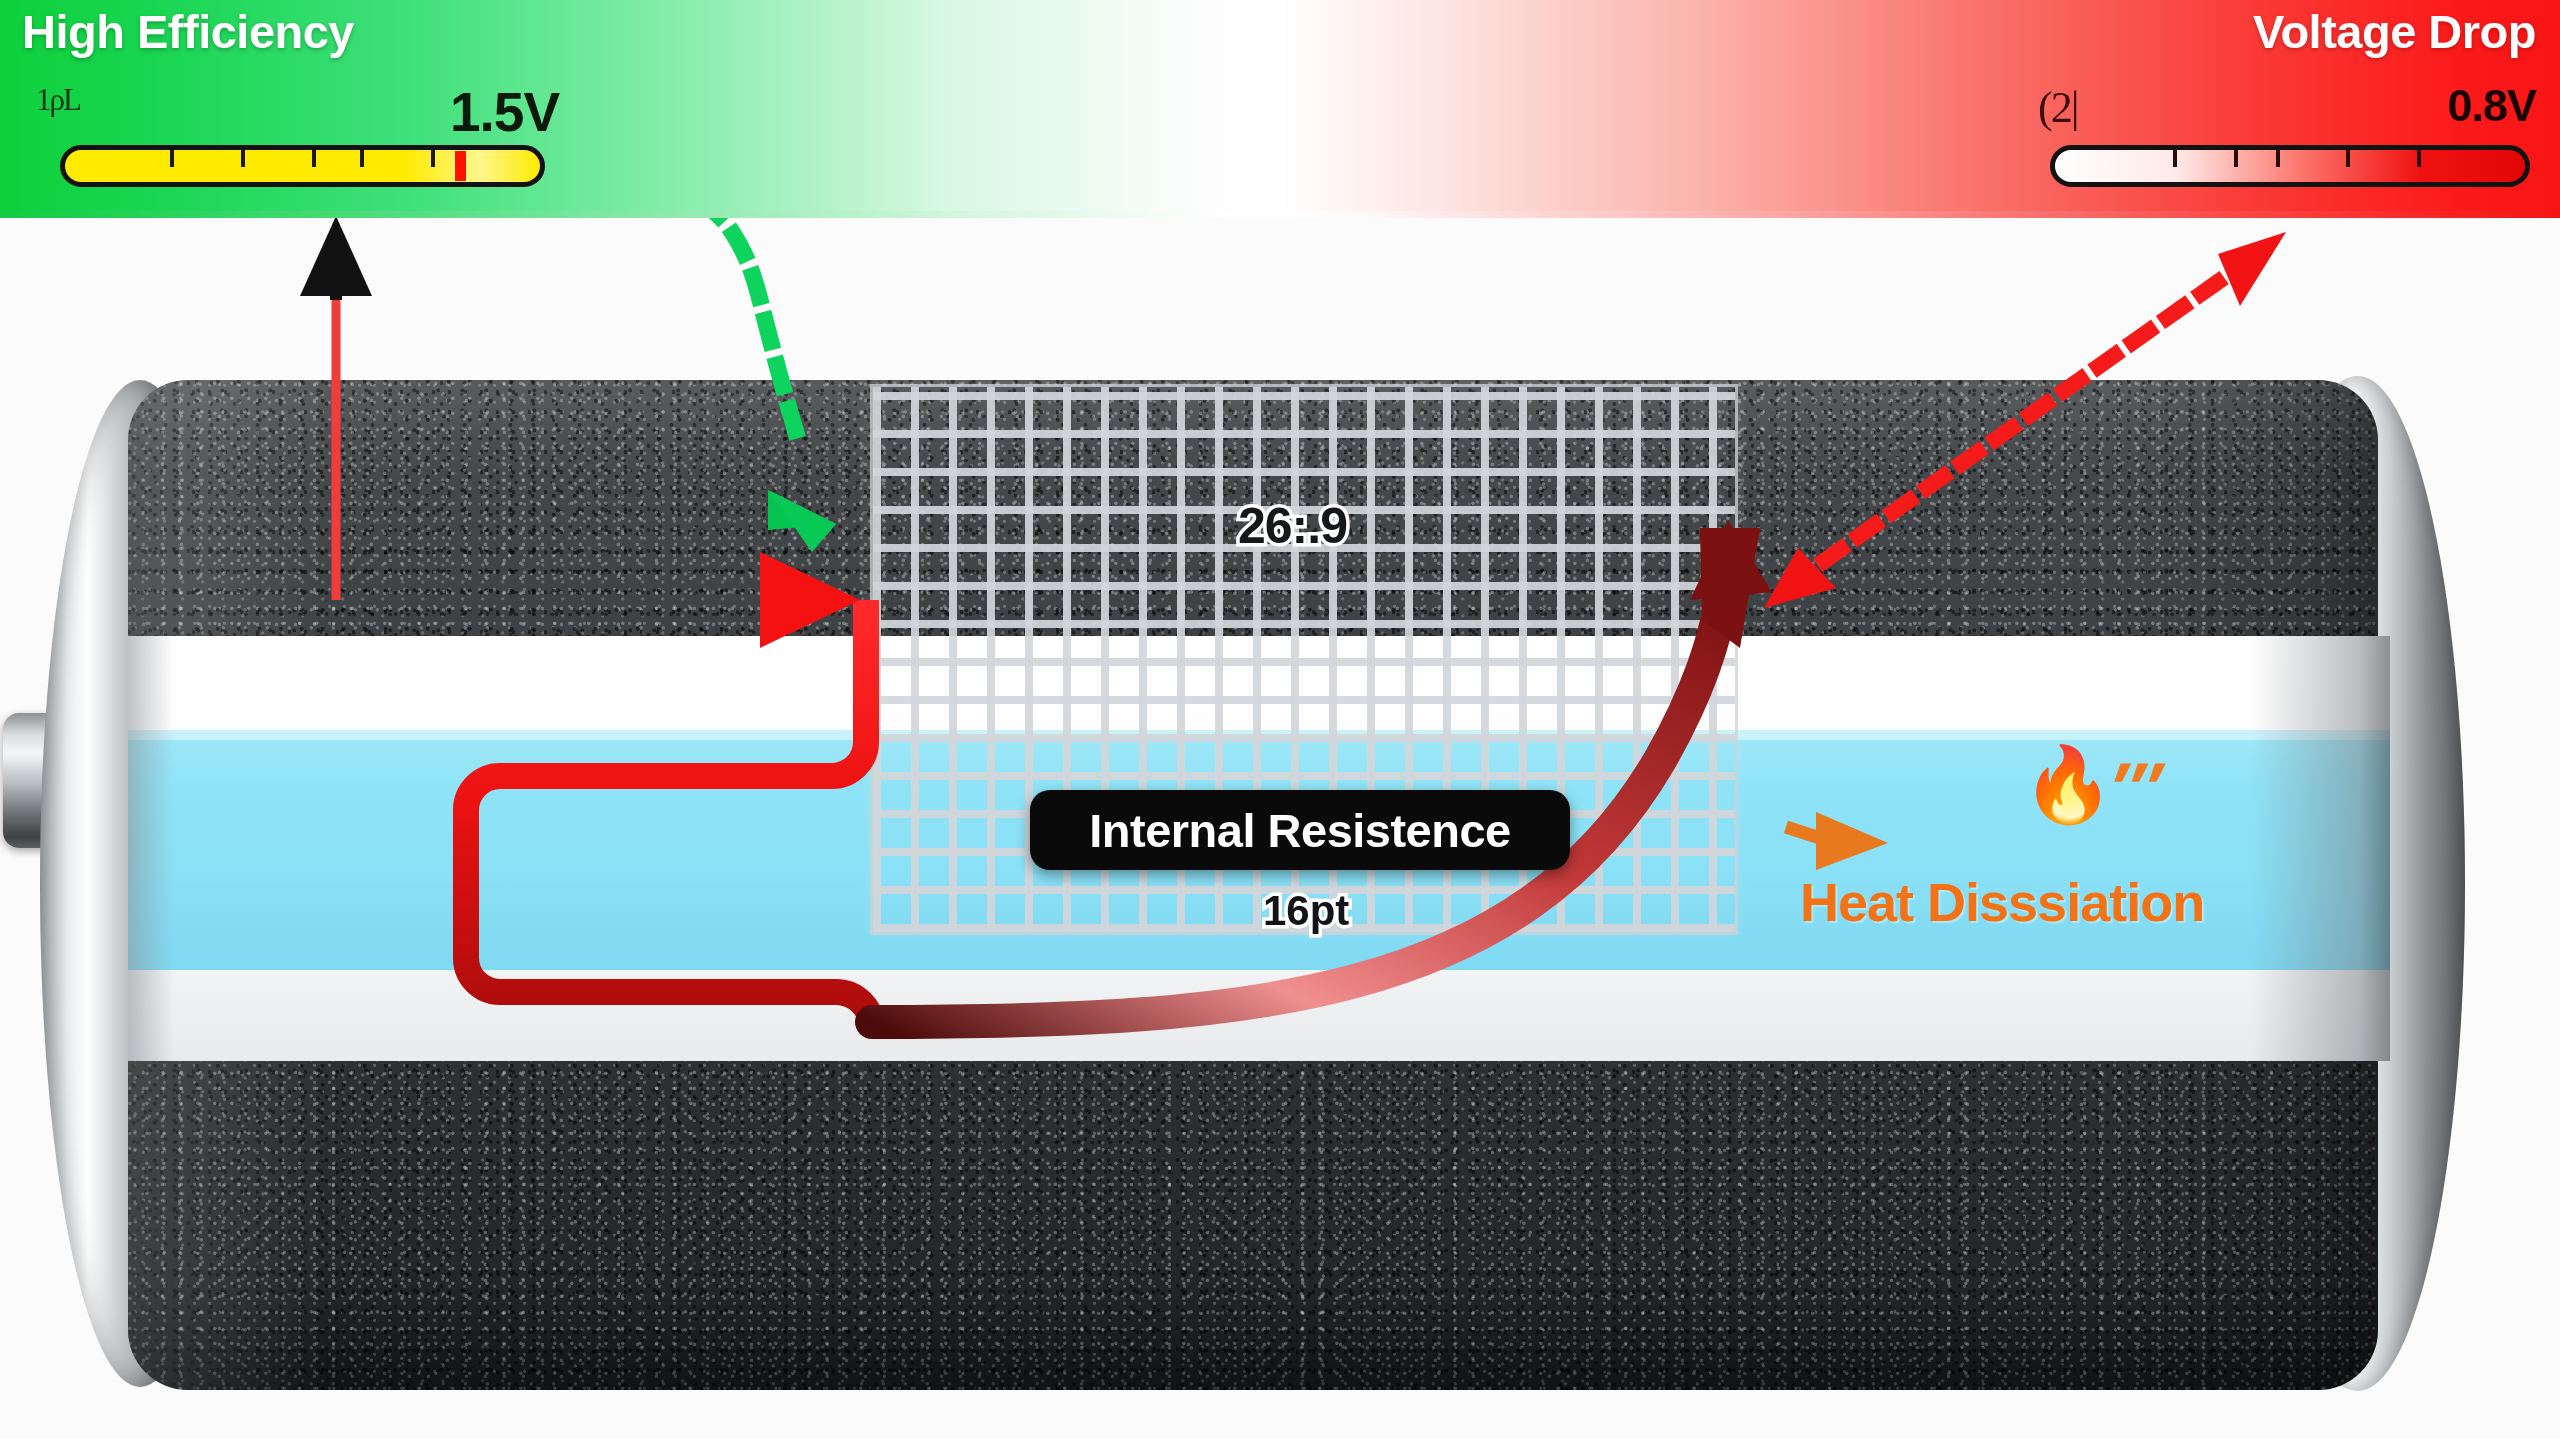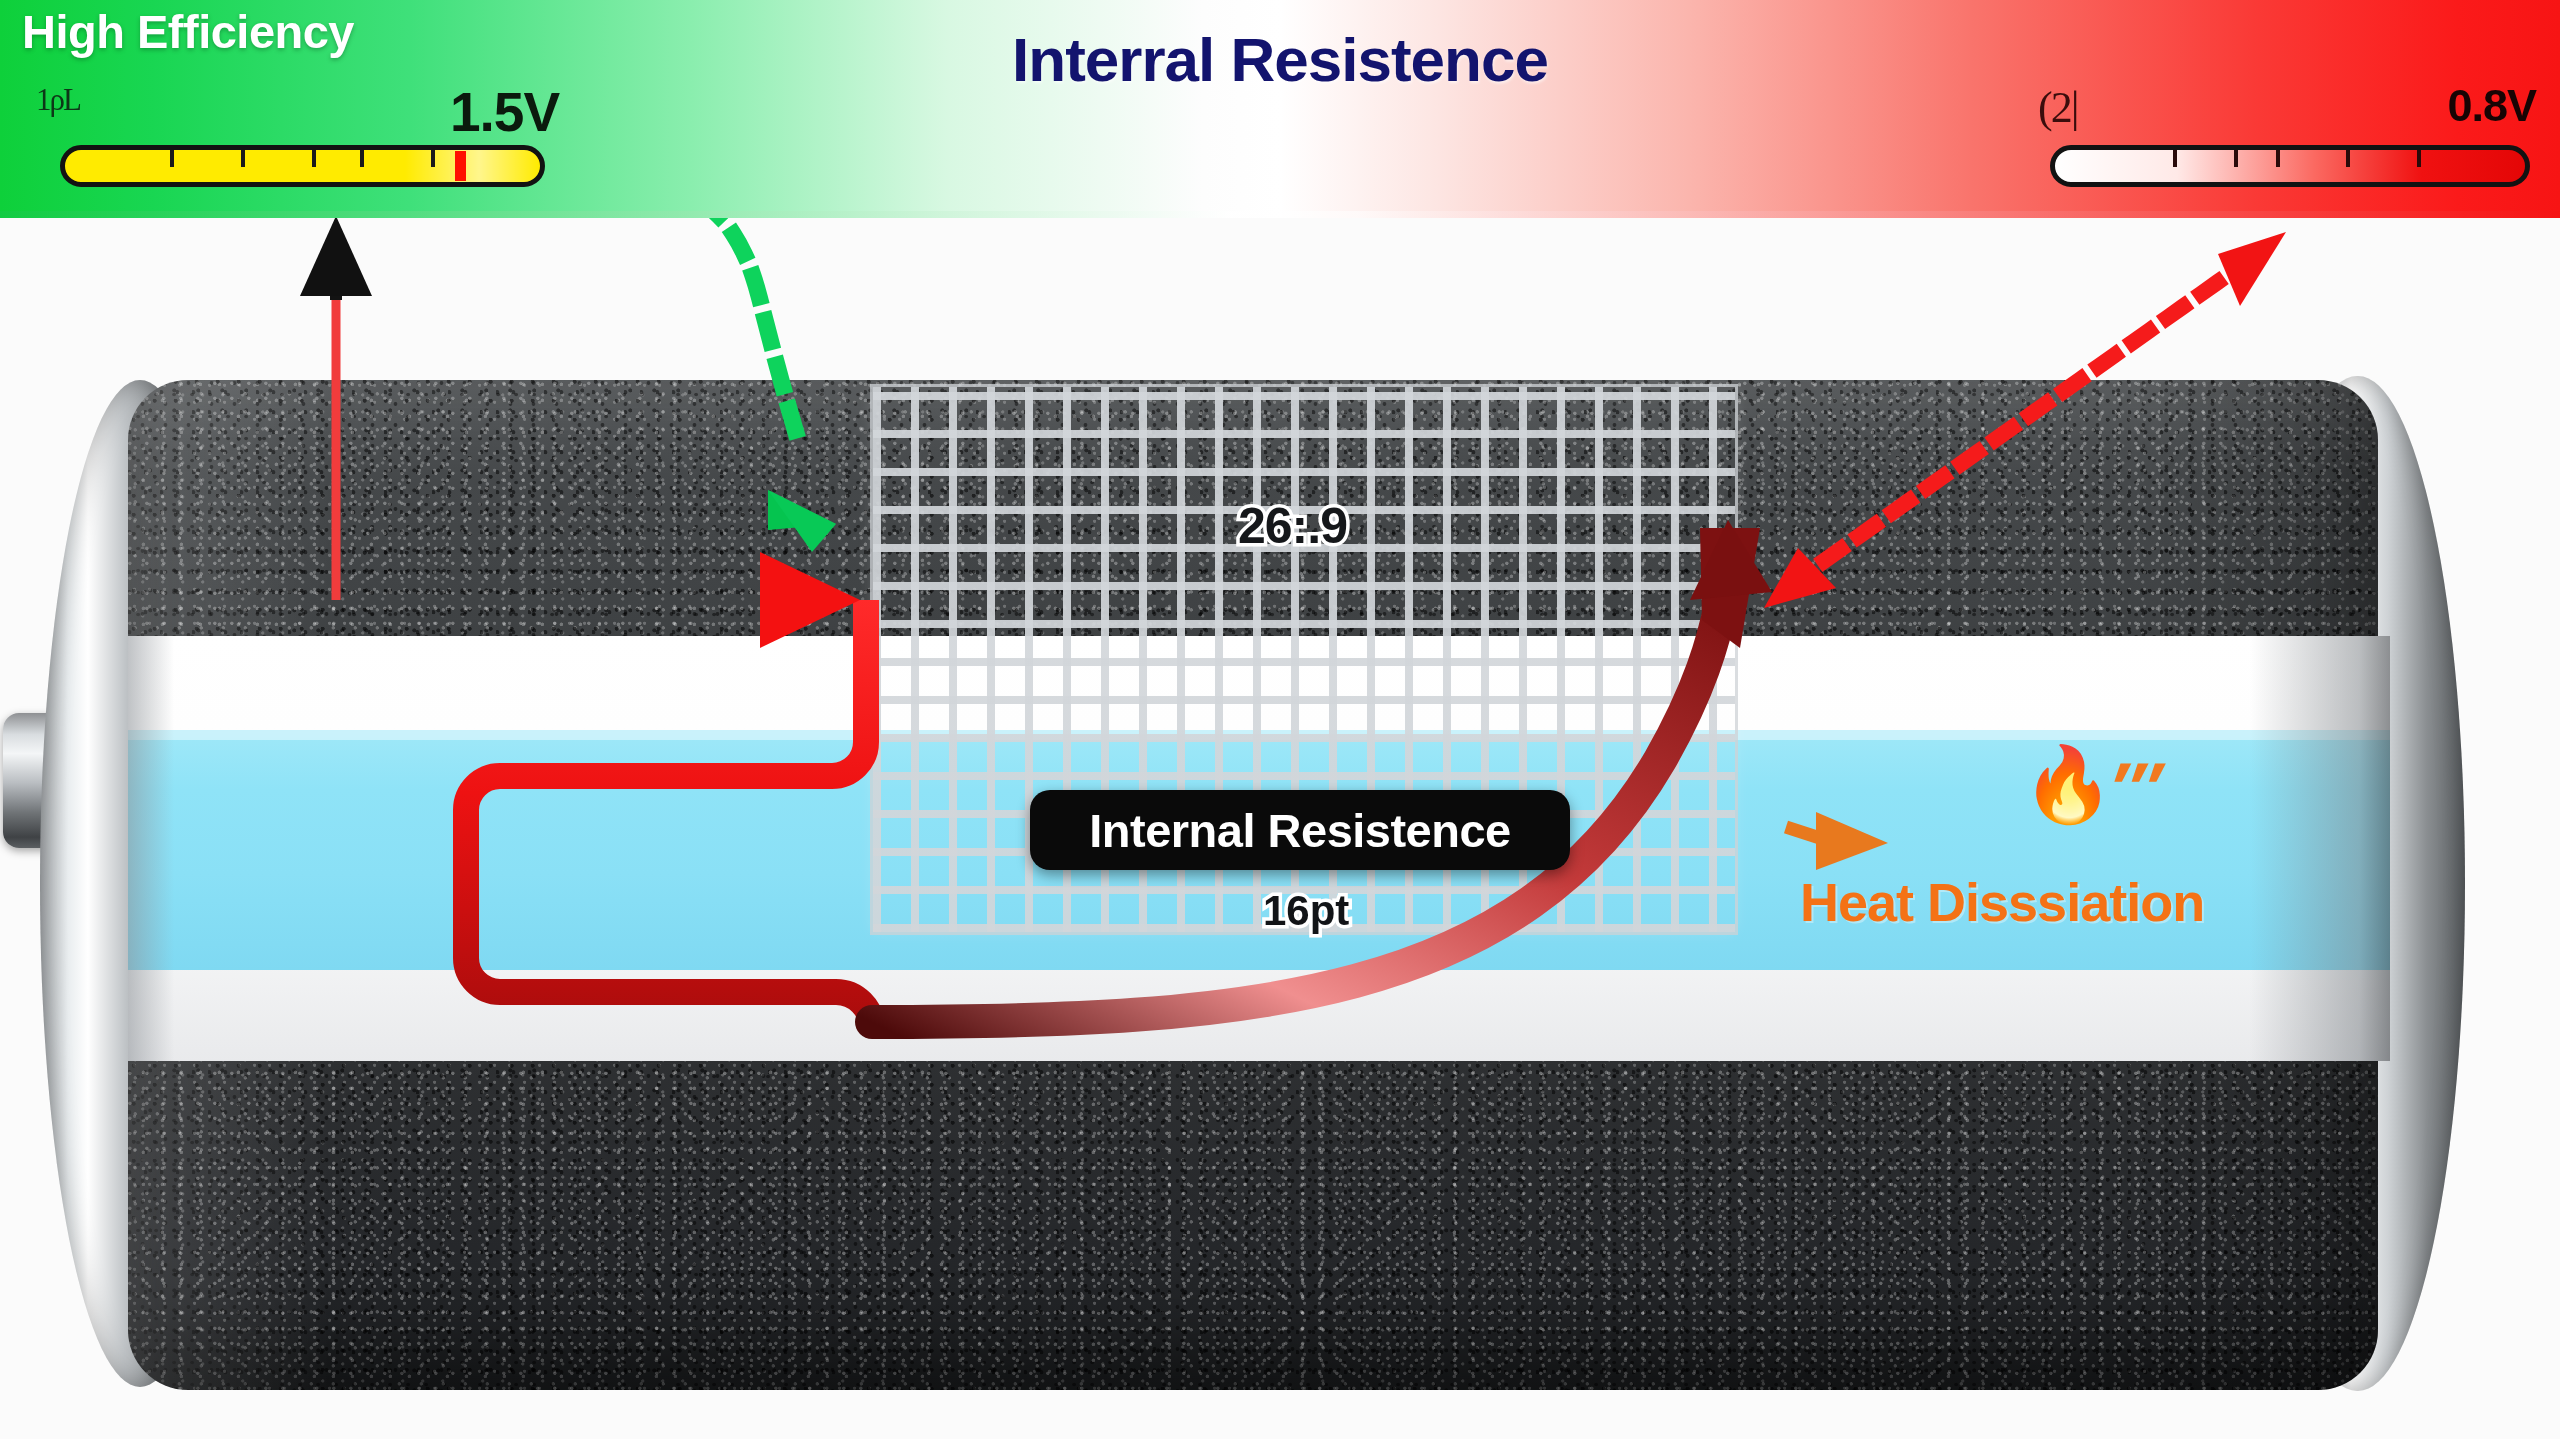--- a/index.html
+++ b/index.html
@@ -295,22 +295,22 @@
   <div class="pt-label">16pt</div>
 
   <div class="flame">🔥</div>
   <div class="heat-waves">′′′</div>
   <div class="heat-text">Heat Disssiation</div>
 
   <div class="header-bar">
 
     <div class="hdr-left-label">High Efficiency</div>
 
-    <div class="page-title">Interral Resistence</div>
-
+
+    <div class="hdr-right-label">Voltage Drop</div>
 
     <div class="unit-left">1ρL</div>
     <div class="val-left">1.5V</div>
 
     <div class="unit-right">(2|</div>
     <div class="val-right">0.8V</div>
 
     <div class="gauge gauge-left" id="gaugeL">
         <div class="tick" style="left: 22%;"></div>
         <div class="tick" style="left: 37%;"></div>

